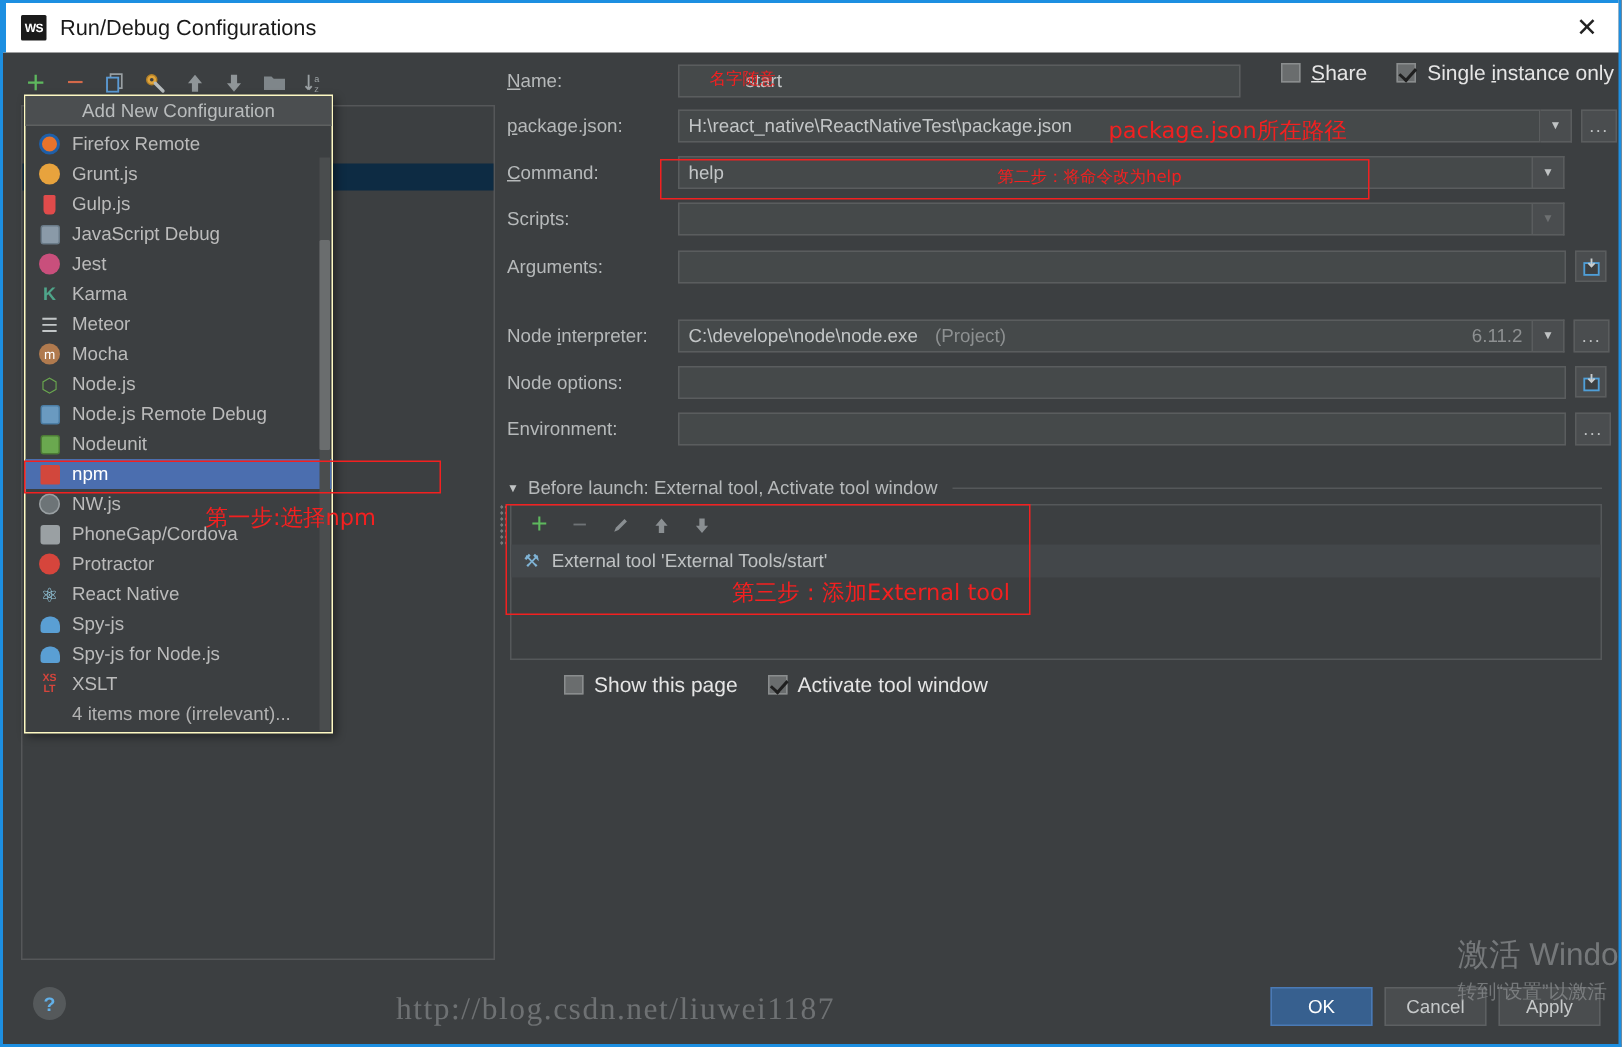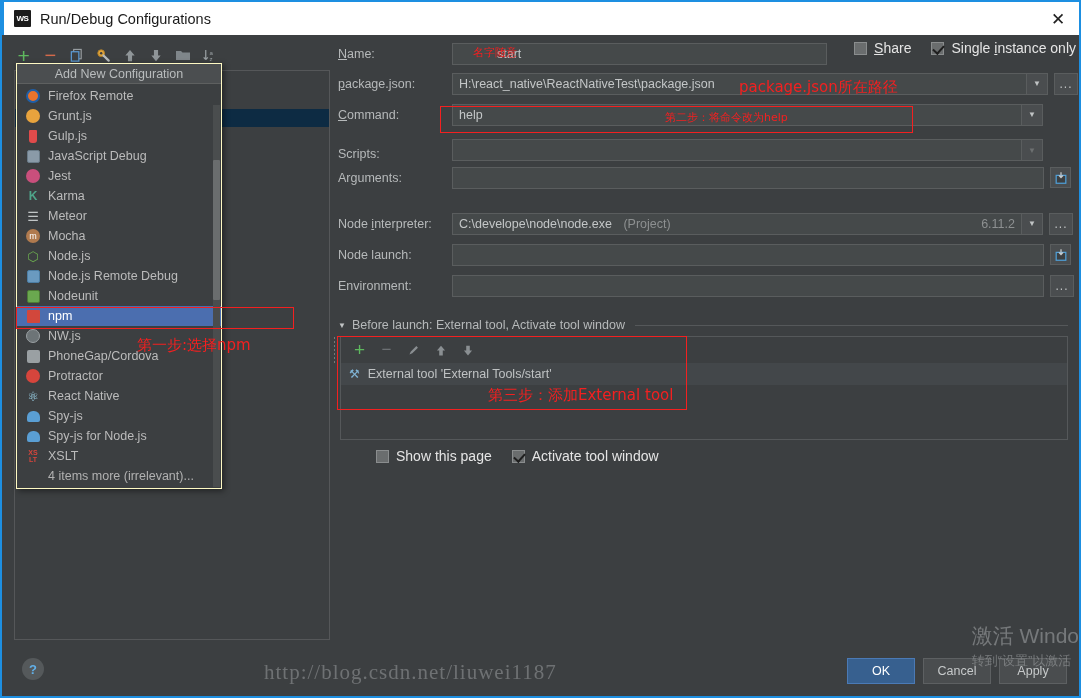--- a/index.html
+++ b/index.html
@@ -463,21 +463,21 @@
       <div class="combo-arrow">▼</div>
       <div class="ellipsis-btn">...</div>
     </div>
 
     <div class="row" style="height:31px;">
       <div class="lbl"><u>C</u>ommand:</div>
       <div class="fld" style="width:570px;">help</div>
       <div class="combo-arrow">▼</div>
     </div>
 
-    <div class="row" style="height:31px;align-items:flex-end;">
+    <div class="row" style="height:31px;">
       <div class="lbl">Scripts:</div>
       <div class="fld" style="width:570px;"></div>
       <div class="combo-arrow disabled">▼</div>
     </div>
 
     <div class="row" style="height:33px;">
       <div class="lbl">Arguments:</div>
       <div class="fld" style="width:592px;"></div>
       <div class="macro-btn">
         <svg width="14" height="14" viewBox="0 0 16 16">
@@ -496,21 +496,21 @@
           <span>C:\develope\node\node.exe</span>
           <span class="muted">(Project)</span>
         </span>
         <span class="muted">6.11.2</span>
       </div>
       <div class="combo-arrow">▼</div>
       <div class="ellipsis-btn">...</div>
     </div>
 
     <div class="row" style="height:31px;">
-      <div class="lbl">Node launch:</div>
+      <div class="lbl">Node options:</div>
       <div class="fld" style="width:592px;"></div>
       <div class="macro-btn">
         <svg width="14" height="14" viewBox="0 0 16 16">
           <rect x="2.5" y="5" width="11" height="9" fill="#3c3f41" stroke="#4f9fd8" stroke-width="1.4"></rect>
           <path d="M8 1.5 L8 7 M5.6 5 L8 7.6 L10.4 5" stroke="#c8ccce" stroke-width="1.4" fill="none"></path>
         </svg>
       </div>
     </div>
 
     <div class="row" style="height:31px;">

